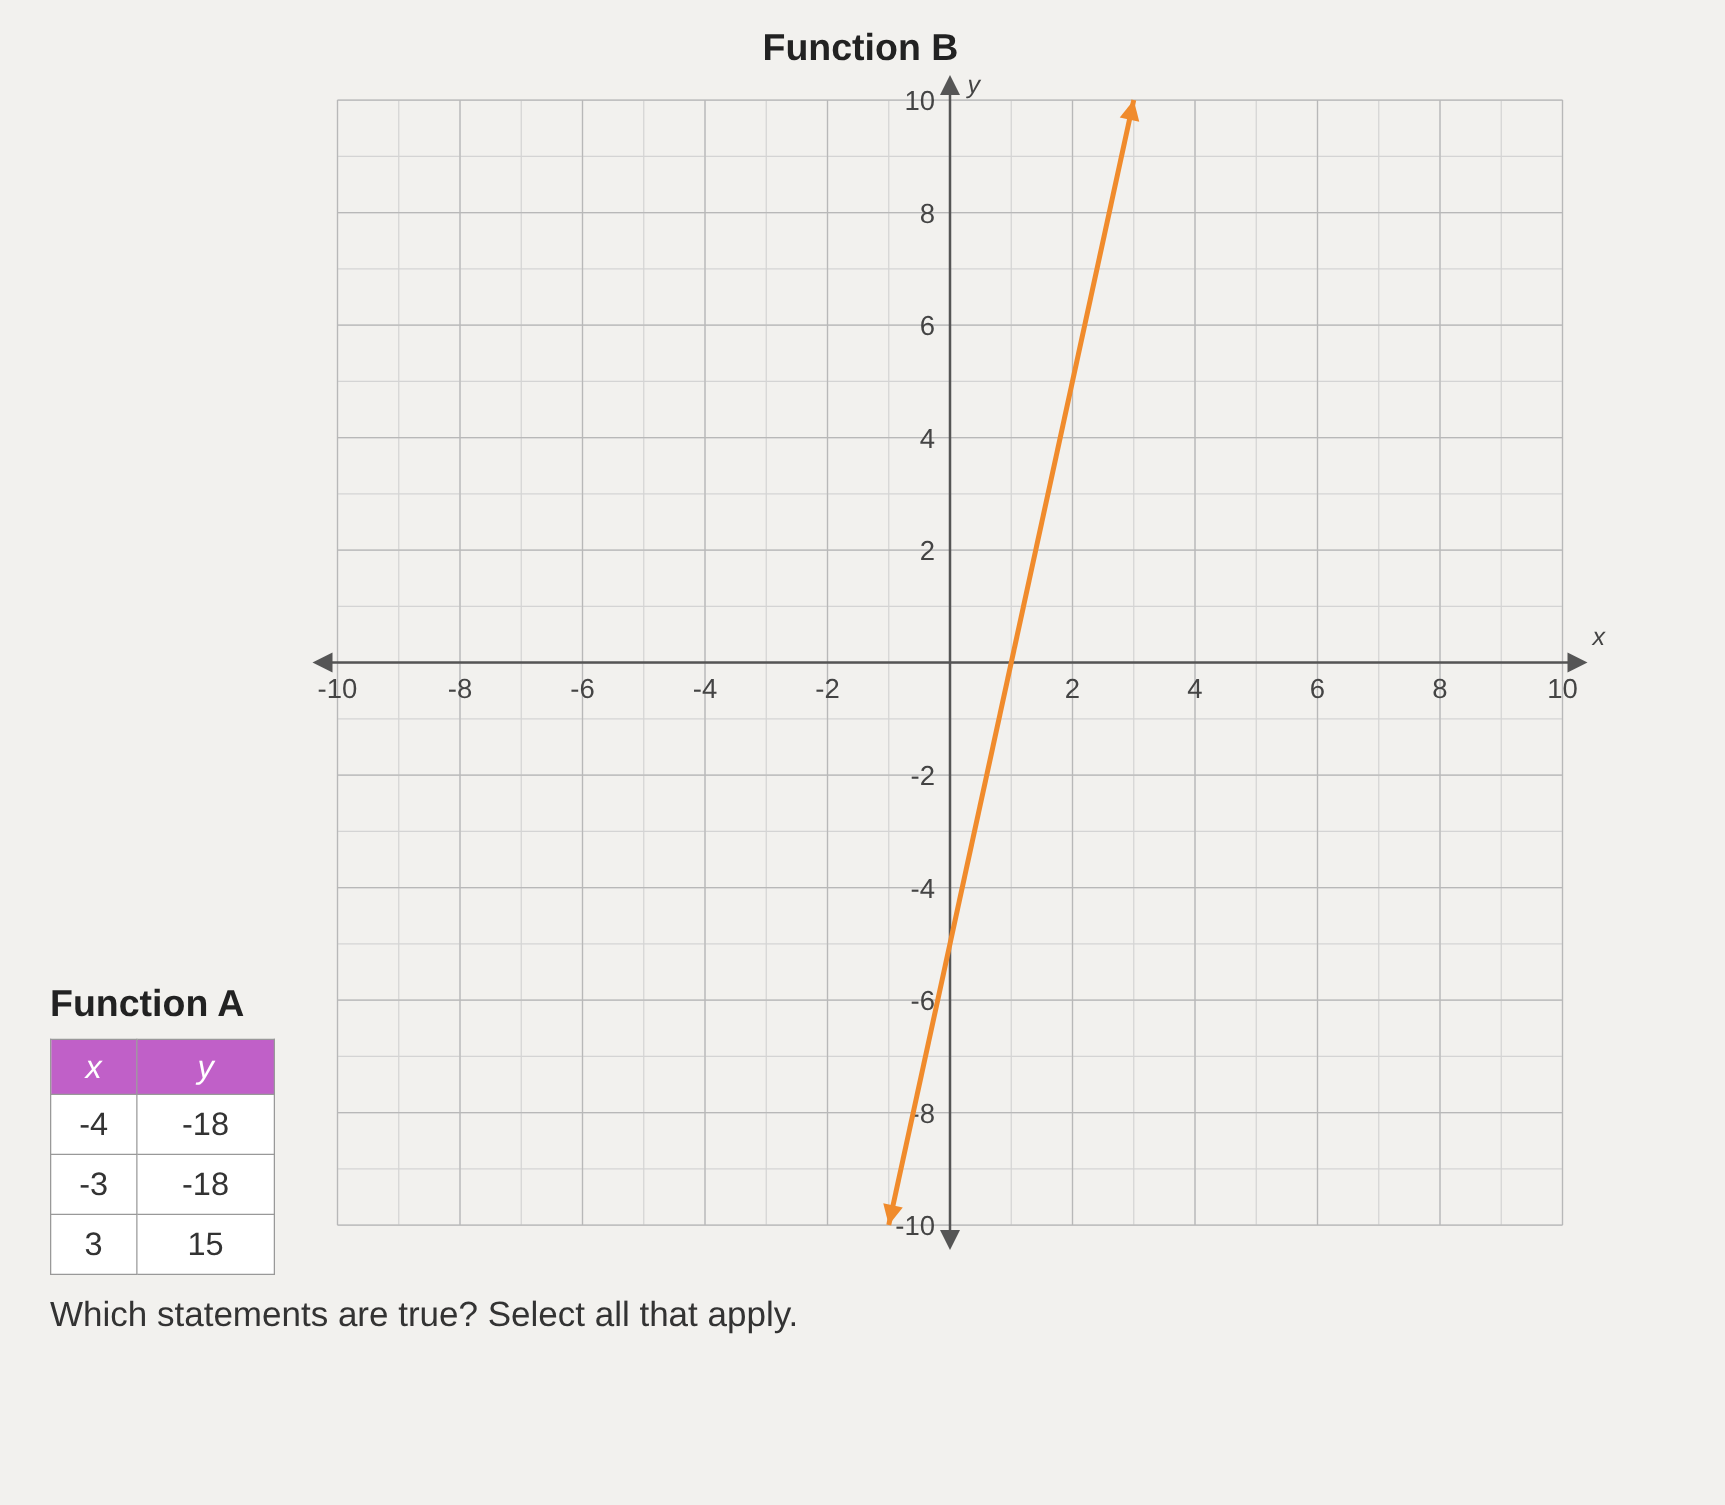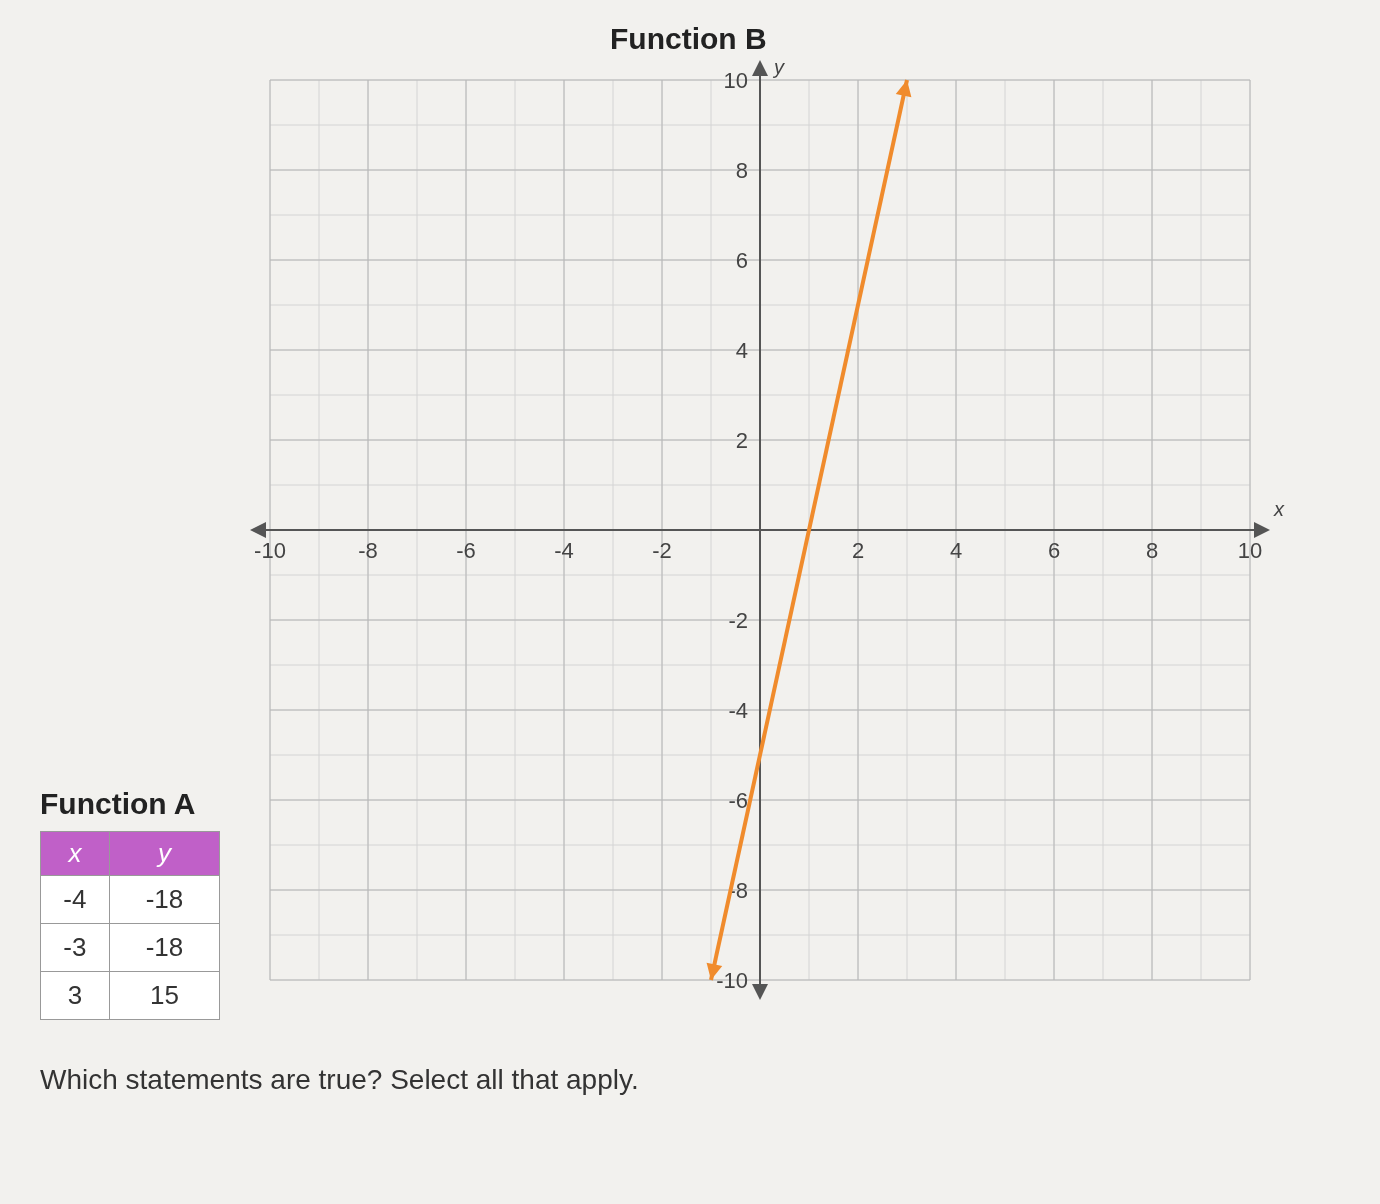--- a/index.html
+++ b/index.html
@@ -42,21 +42,21 @@
   }
   table.data td {
     border: 1px solid #999;
     background: #fff;
     text-align: center;
     font-size: 26px;
     padding: 8px 0;
     color: #333;
   }
   .question {
-    margin-top: 44px;
+    margin-top: 16px;
     font-size: 28px;
     color: #333;
   }
   svg.chart { display: block; }
   .grid-line { stroke: #b8b8b8; stroke-width: 1; }
   .grid-line-minor { stroke: #d4d4d4; stroke-width: 1; }
   .axis-line { stroke: #555; stroke-width: 2; }
   .tick-label { font-size: 22px; fill: #444; font-family: Arial; }
   .axis-label { font-size: 20px; fill: #444; font-style: italic; font-family: Arial; }
   .plot-line { stroke: #f08b2c; stroke-width: 4; fill: none; }

